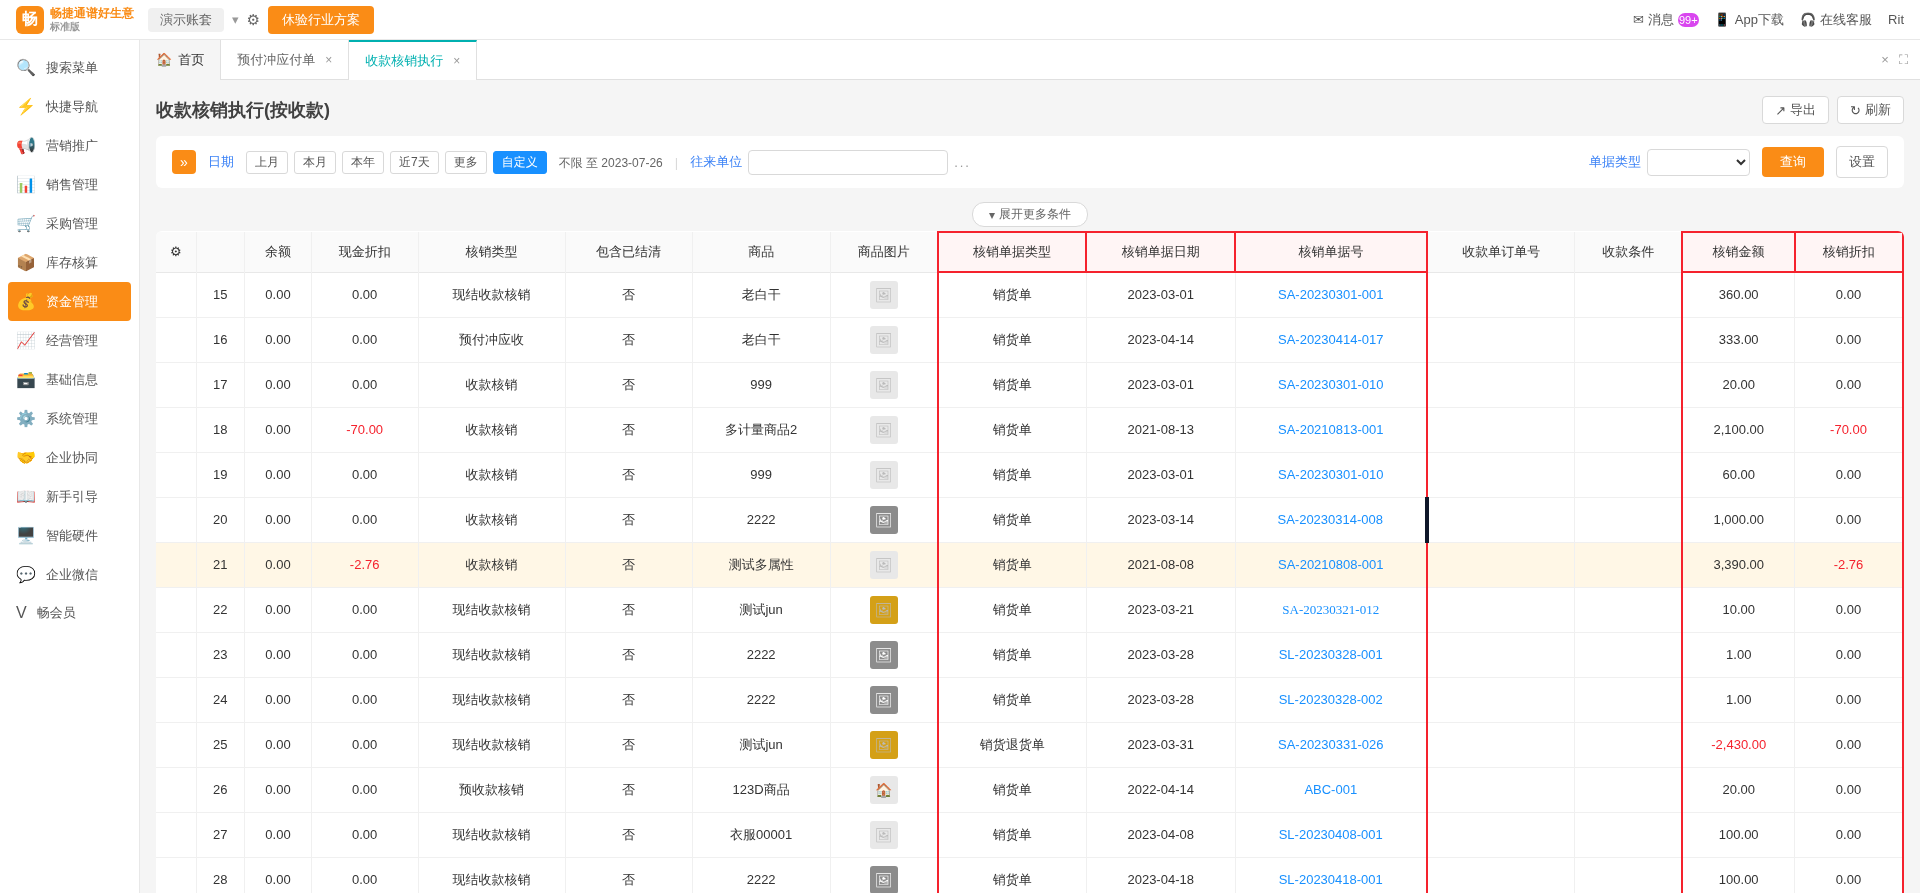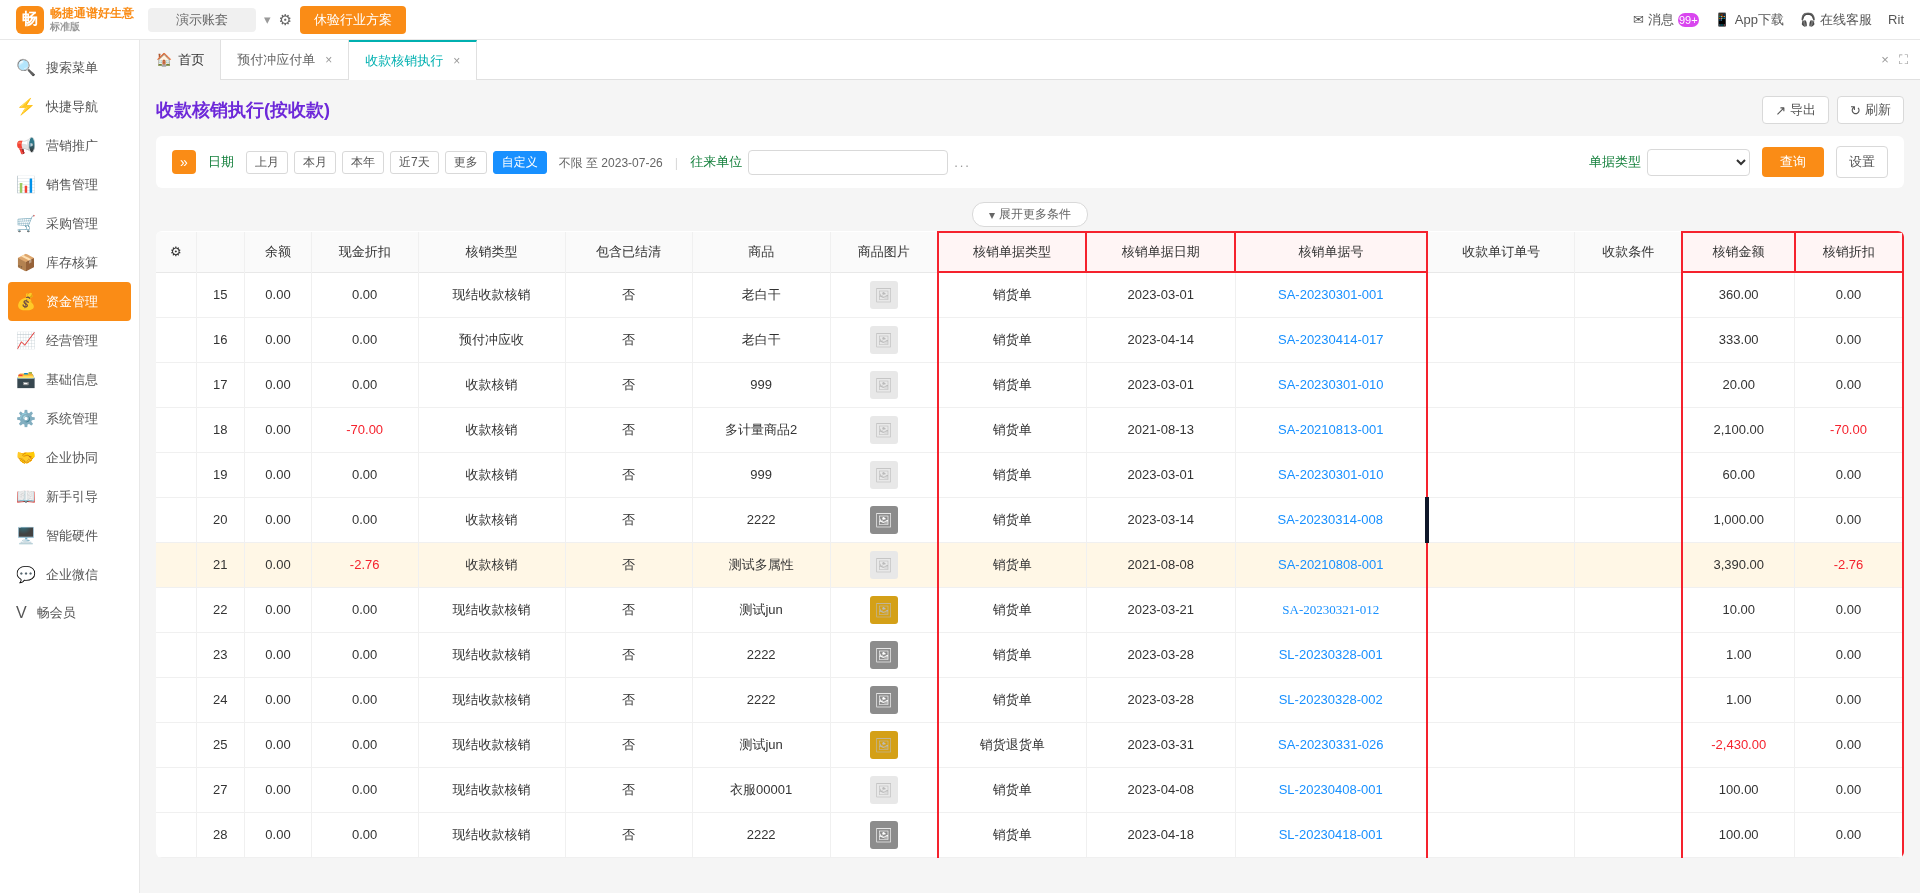--- a/index.html
+++ b/index.html
@@ -32,21 +32,21 @@
       color: white; font-weight: bold; font-size: 16px;
     }
     .top-bar-company {
       flex: 1;
       display: flex;
       align-items: center;
       gap: 8px;
     }
     .company-name {
       background: #f0f0f0;
-      padding: 3px 28px;
+      padding: 3px 12px;
       border-radius: 4px;
       color: #666;
       font-size: 13px;
     }
     .top-bar-actions {
       display: flex;
       align-items: center;
       gap: 16px;
       color: #666;
       font-size: 13px;
@@ -155,21 +155,21 @@
     }
     .page-header {
       display: flex;
       align-items: center;
       justify-content: space-between;
       margin-bottom: 12px;
     }
     .page-title {
       font-size: 18px;
       font-weight: bold;
-      color: #6d28d9;
+      color: #404040;
     }
     .page-header-actions { display: flex; gap: 8px; }
     .btn-export, .btn-refresh {
       display: flex; align-items: center; gap: 4px;
       border: 1px solid #d9d9d9;
       background: white;
       padding: 4px 12px;
       border-radius: 4px;
       cursor: pointer;
       color: #555;
@@ -189,21 +189,21 @@
     .filter-toggle-btn {
       background: #fa8c16;
       color: white;
       border: none;
       width: 24px; height: 24px;
       border-radius: 4px;
       cursor: pointer;
       font-size: 14px;
       display: flex; align-items: center; justify-content: center;
     }
-    .filter-label { color: #15803d; font-size: 13px; }
+    .filter-label { color: #3b82f6; font-size: 13px; }
     .filter-date-options { display: flex; gap: 6px; align-items: center; }
     .filter-date-btn {
       padding: 2px 8px;
       border: 1px solid #d9d9d9;
       border-radius: 3px;
       cursor: pointer;
       font-size: 12px;
       color: #555;
       background: white;
     }
@@ -732,20 +732,37 @@
     <td style="border-left:2px solid #f5222d;border-right:1px solid #f0f0f0;">销货退货单</td>
     <td>2023-03-31</td>
     <td style="border-right:2px solid #f5222d;"><a class="link-text">SA-20230331-026</a></td>
     <td></td>
     <td></td>
     <td class="negative-amount" style="border-left:2px solid #f5222d;">-2,430.00</td>
     <td class="" style="border-right:2px solid #f5222d;">0.00</td>
   </tr>
                 <tr>
     <td></td>
+    <td>26</td>
+    <td>0.00</td>
+    <td class="">0.00</td>
+    <td>预收款核销</td>
+    <td>否</td>
+    <td>123D商品</td>
+    <td><div class="img-placeholder">🏠</div></td>
+    <td style="border-left:2px solid #f5222d;border-right:1px solid #f0f0f0;">销货单</td>
+    <td>2022-04-14</td>
+    <td style="border-right:2px solid #f5222d;"><a class="link-text">ABC-001</a></td>
+    <td></td>
+    <td></td>
+    <td class="" style="border-left:2px solid #f5222d;">20.00</td>
+    <td class="" style="border-right:2px solid #f5222d;">0.00</td>
+  </tr>
+                <tr>
+    <td></td>
     <td>27</td>
     <td>0.00</td>
     <td class="">0.00</td>
     <td>现结收款核销</td>
     <td>否</td>
     <td>衣服00001</td>
     <td><div class="img-placeholder">🖼</div></td>
     <td style="border-left:2px solid #f5222d;border-right:1px solid #f0f0f0;">销货单</td>
     <td>2023-04-08</td>
     <td style="border-right:2px solid #f5222d;"><a class="link-text">SL-20230408-001</a></td>

